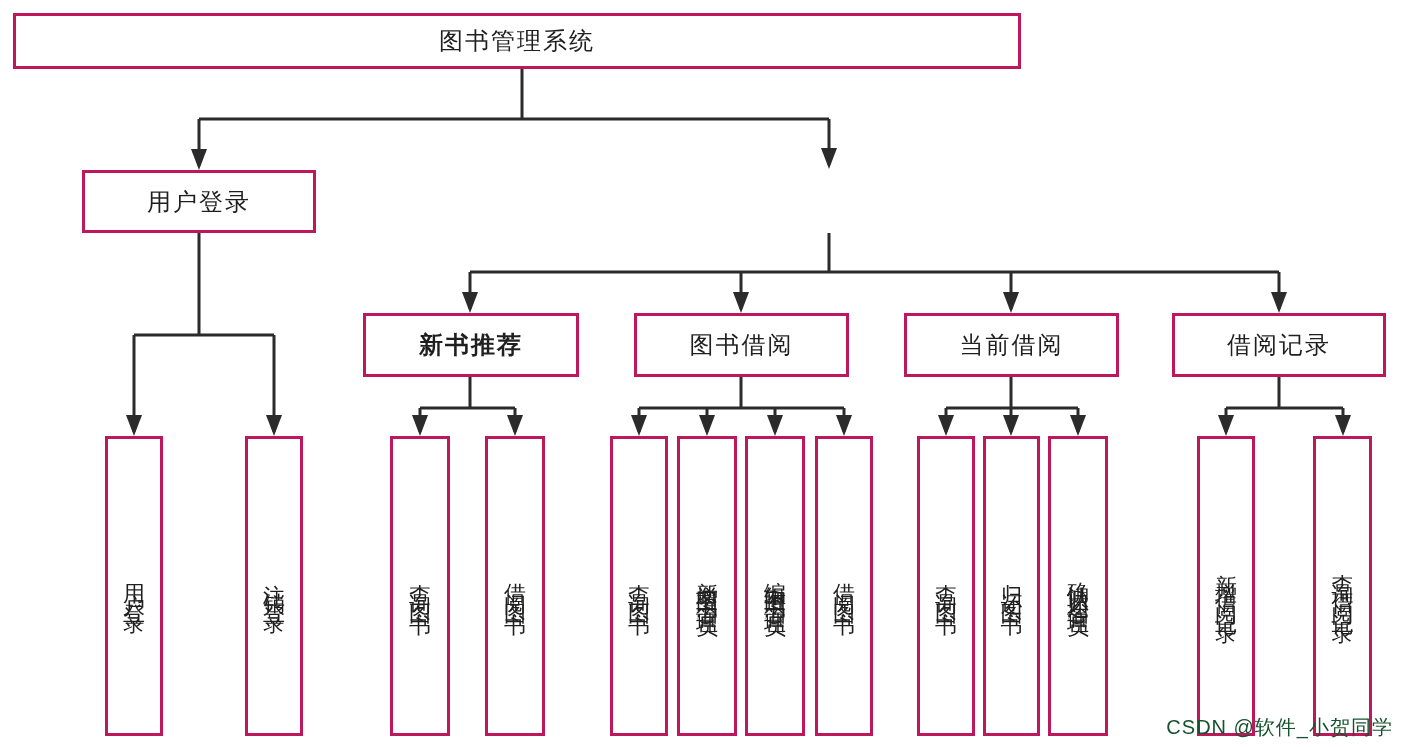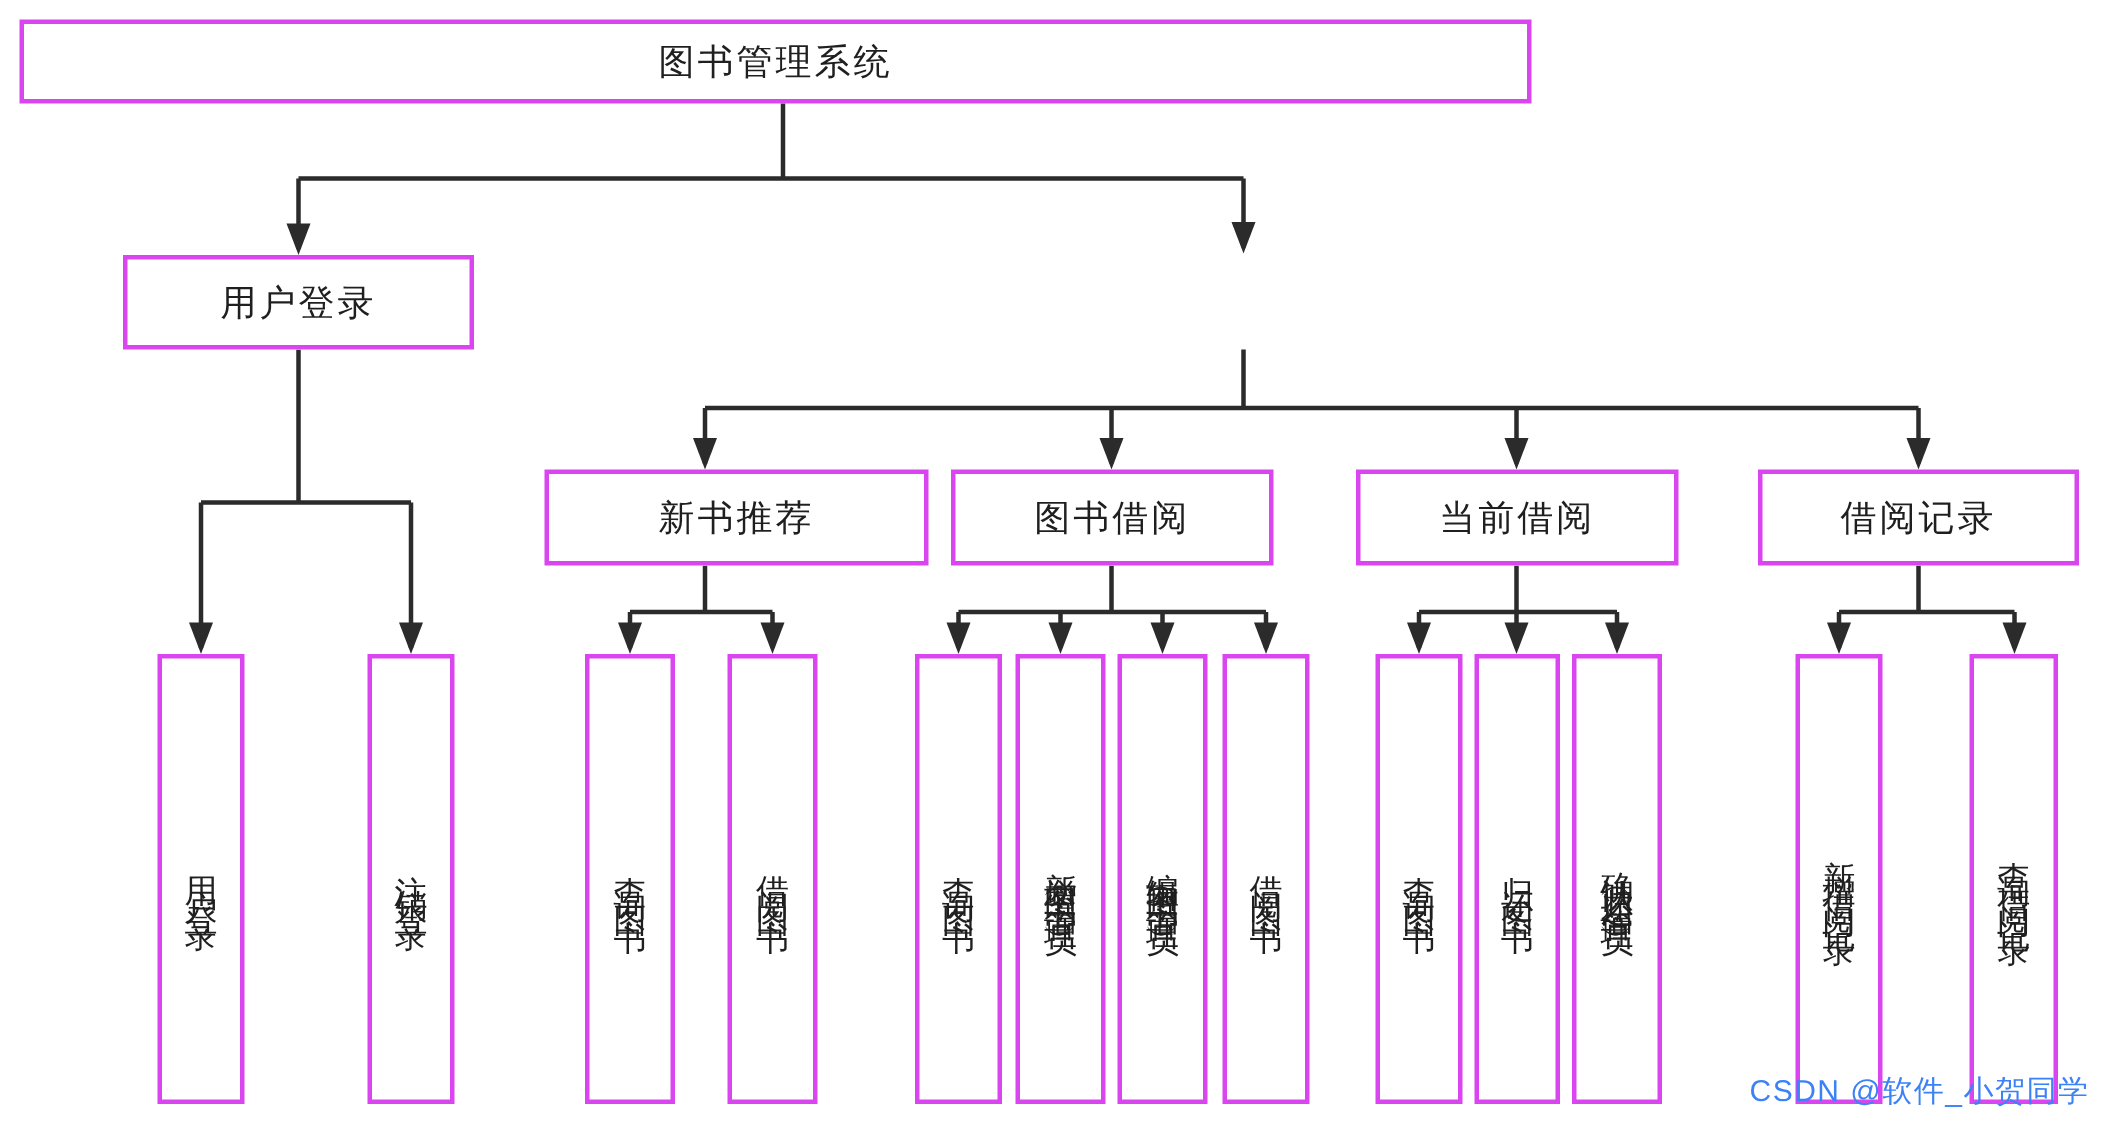--- a/index.html
+++ b/index.html
@@ -1,37 +1,37 @@
 <!DOCTYPE html>
 <html><head>
 <meta charset="utf-8">
 <style>
   html,body{margin:0;padding:0;background:#ffffff;}
   #canvas{
     position:relative;width:1405px;height:747px;background:#ffffff;
     font-family:"Liberation Sans",sans-serif;overflow:hidden;
   }
   .box{
-    position:absolute;box-sizing:border-box;border:3px solid #d946ef;
+    position:absolute;box-sizing:border-box;border:3px solid #be185d;
     background:#ffffff;display:flex;align-items:center;justify-content:center;
     z-index:2;color:#1f1f1f;
   }
   .hlabel{font-size:24px;letter-spacing:2px;white-space:nowrap;}
   .leaf{top:436px;height:300px;}
   .vlabel{
     writing-mode:vertical-rl;text-orientation:mixed;
     font-size:22px;letter-spacing:10px;line-height:1;white-space:nowrap;
   }
   .vlabel.tight{letter-spacing:5px;}
   #connectors{position:absolute;left:0;top:0;z-index:1;}
   #connectors path{stroke:#2b2b2b;stroke-width:3;fill:none;}
   #connectors polygon{fill:#2b2b2b;}
   #watermark{
     position:absolute;right:12px;top:714px;font-size:20px;
-    color:#3b82f6;z-index:6;letter-spacing:1px;white-space:nowrap;margin-left:46px;
+    color:#14532d;z-index:6;letter-spacing:1px;white-space:nowrap;margin-left:46px;
   }
 </style>
 </head>
 <body>
 
 <div id="canvas">
 
   <svg id="connectors" width="1405" height="747" viewBox="0 0 1405 747">
 
     <path d="M522 68 V119 M199 119 H829 M199 119 V166 M829 119 V165"></path>
@@ -69,21 +69,21 @@
   </svg>
 
   <div class="box" style="left:13px;top:13px;width:1008px;height:56px;">
     <span class="hlabel">图书管理系统</span>
   </div>
 
   <div class="box" style="left:82px;top:170px;width:234px;height:63px;">
     <span class="hlabel">用户登录</span>
   </div>
 
-  <div class="box" style="left:363px;top:313px;width:256px;height:64px;">
+  <div class="box" style="left:363px;top:313px;width:216px;height:64px;font-weight:bold;">
     <span class="hlabel">新书推荐</span>
   </div>
   <div class="box" style="left:634px;top:313px;width:215px;height:64px;">
     <span class="hlabel">图书借阅</span>
   </div>
   <div class="box" style="left:1172px;top:313px;width:214px;height:64px;">
     <span class="hlabel">借阅记录</span>
   </div>
   <div class="box" style="left:904px;top:313px;width:215px;height:64px;">
     <span class="hlabel">当前借阅</span>

